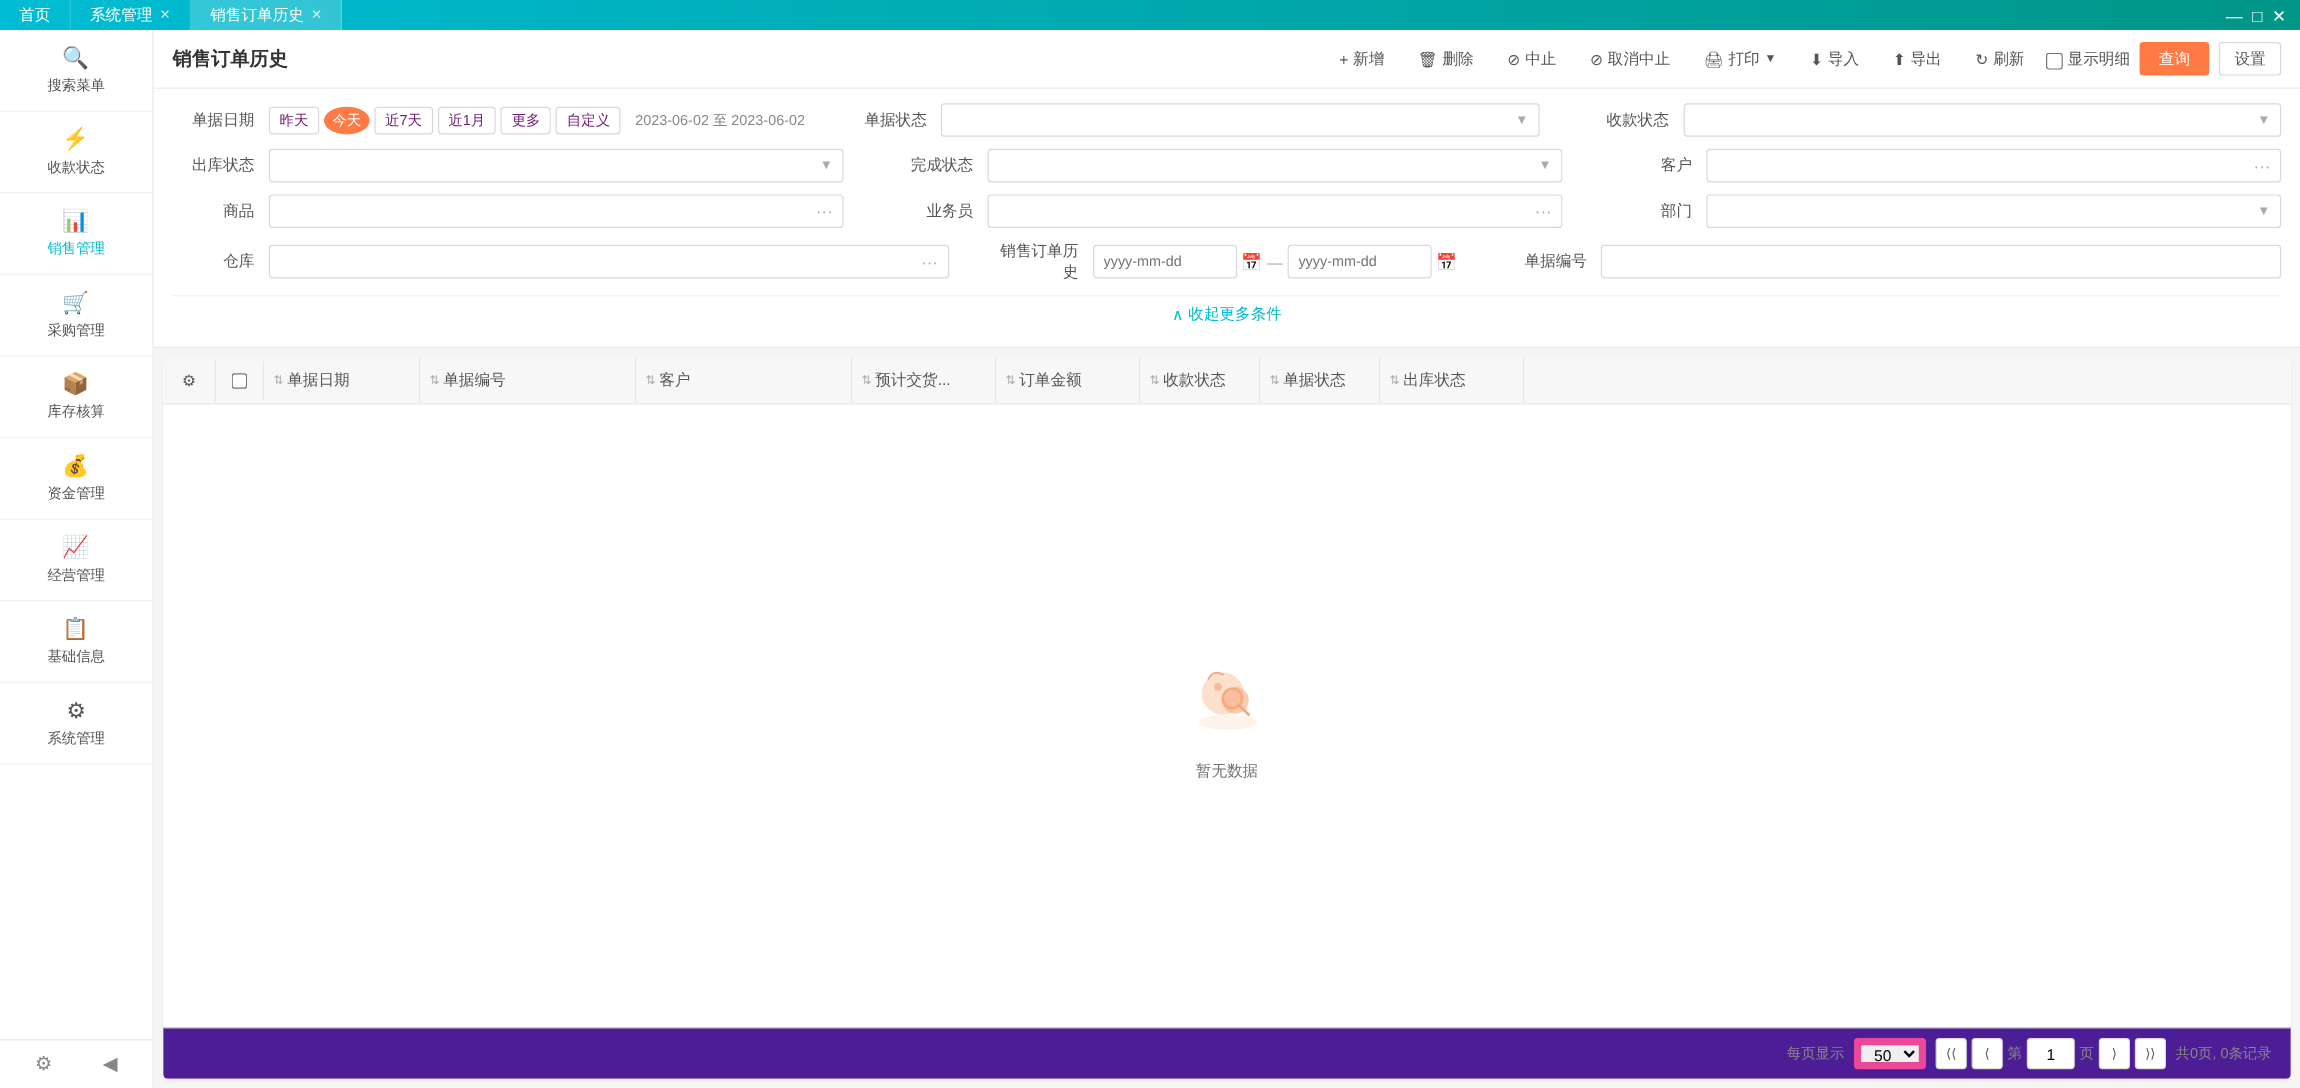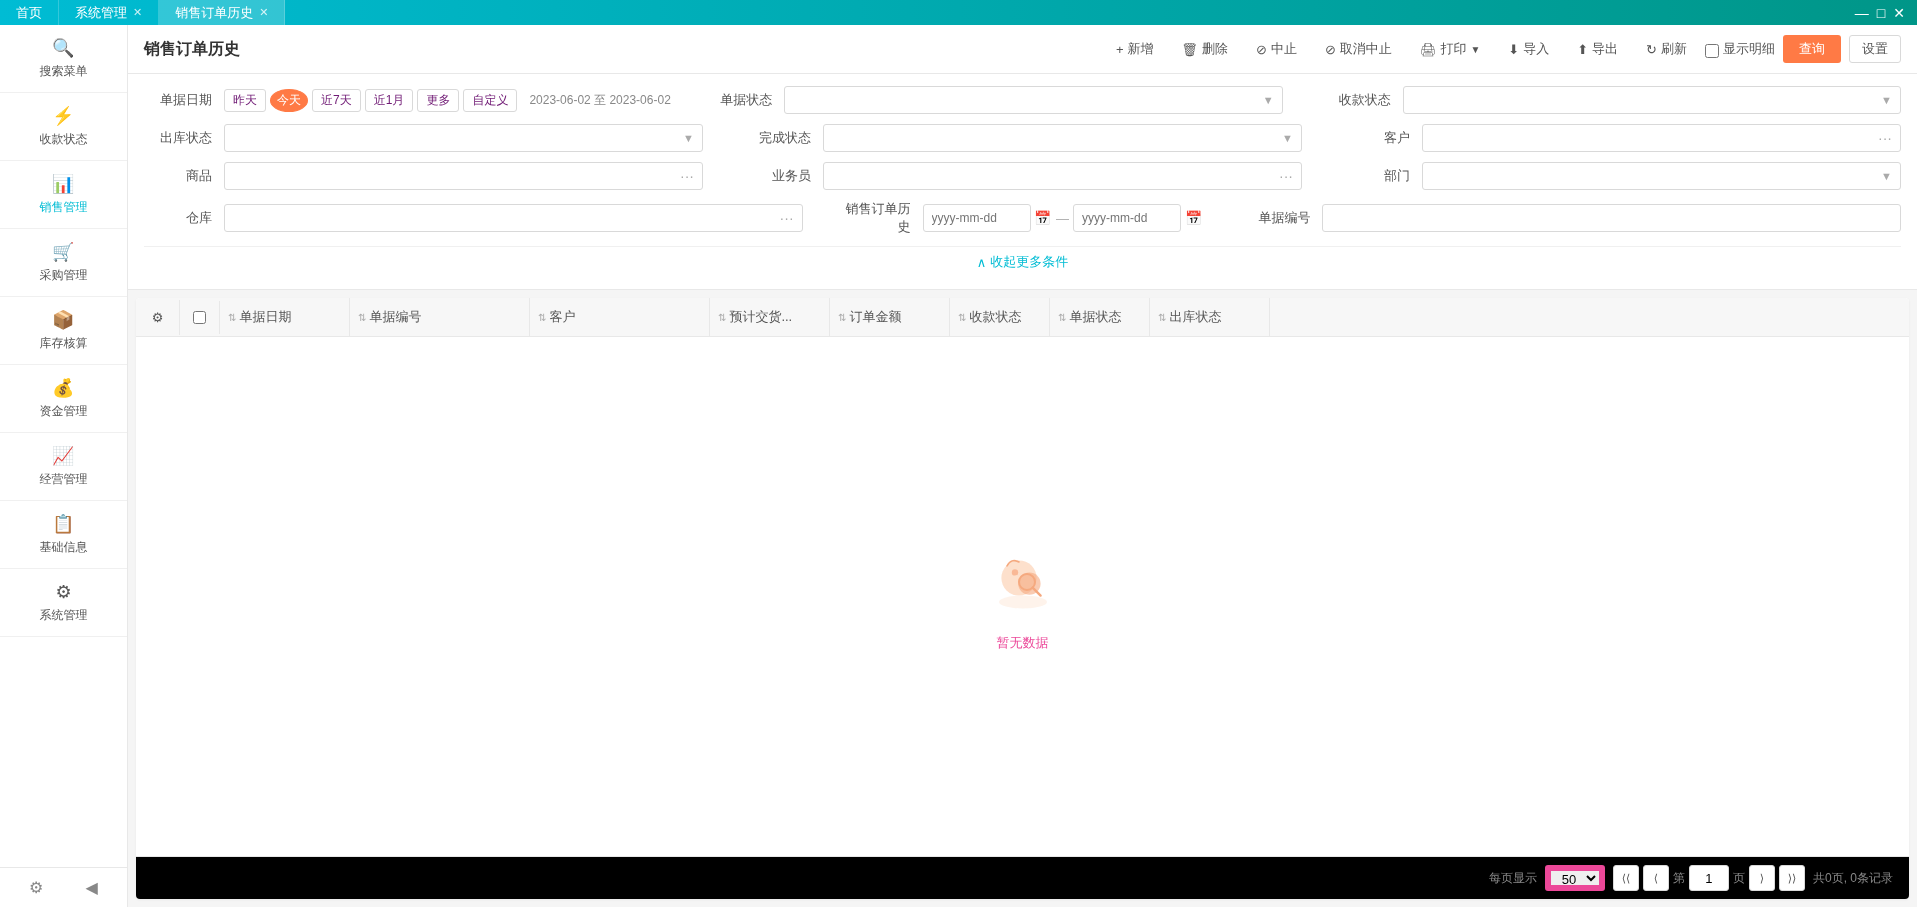--- a/index.html
+++ b/index.html
@@ -307,32 +307,32 @@
       flex-direction: column;
       align-items: center;
       justify-content: center;
       color: #bbb;
       gap: 12px;
     }
     .empty-icon {
       width: 80px;
       height: 80px;
     }
-    .empty-text { font-size: 13px; color: #ec4899; }
+    .empty-text { font-size: 13px; color: #737373; }
 
     
     .pagination-bar {
       display: flex;
       align-items: center;
       justify-content: flex-end;
       padding: 8px 16px;
       border-top: 1px solid #e8e8e8;
       gap: 8px;
       flex-shrink: 0;
-      background: #000000;
+      background: #4c1d95;
     }
     .page-size-select {
       display: flex;
       align-items: center;
       gap: 4px;
     }
     .page-select {
       width: 60px;
       height: 26px;
       border: 6px solid #ec4899;
@@ -365,21 +365,21 @@
       text-align: center;
       font-size: 13px;
     }
     .page-info { color: #888; font-size: 12px; }
     .date-input-group {
       display: flex;
       align-items: center;
       gap: 4px;
     }
     .date-input {
-      width: 108px;
+      width: 120px;
       height: 28px;
       border: 1px solid #d9d9d9;
       border-radius: 3px;
       padding: 0 8px;
       background: #fff;
       color: #bbb;
       font-size: 12px;
     }
     .cal-icon { color: #aaa; cursor: pointer; font-size: 14px; }
     .dash { color: #aaa; font-size: 13px; }

